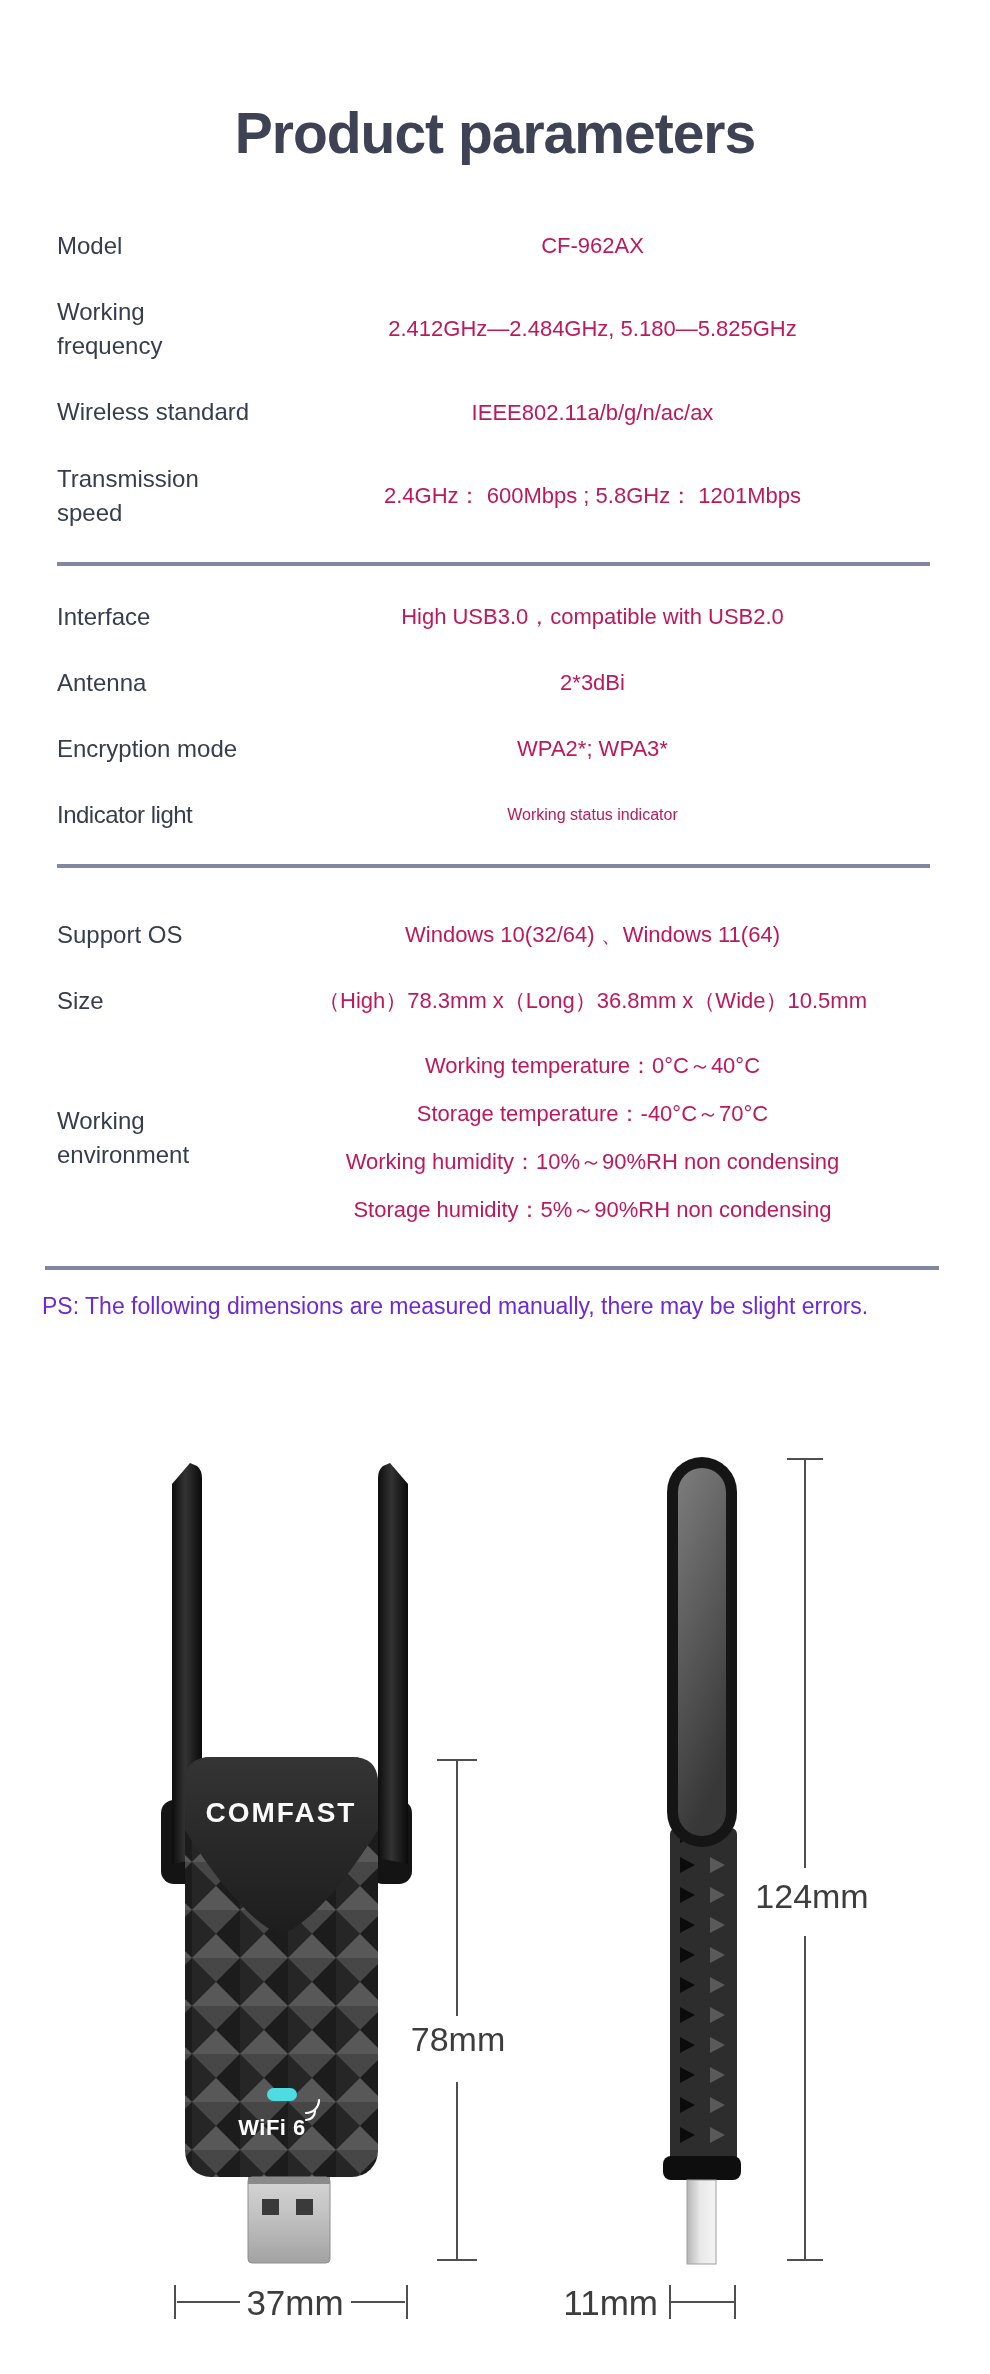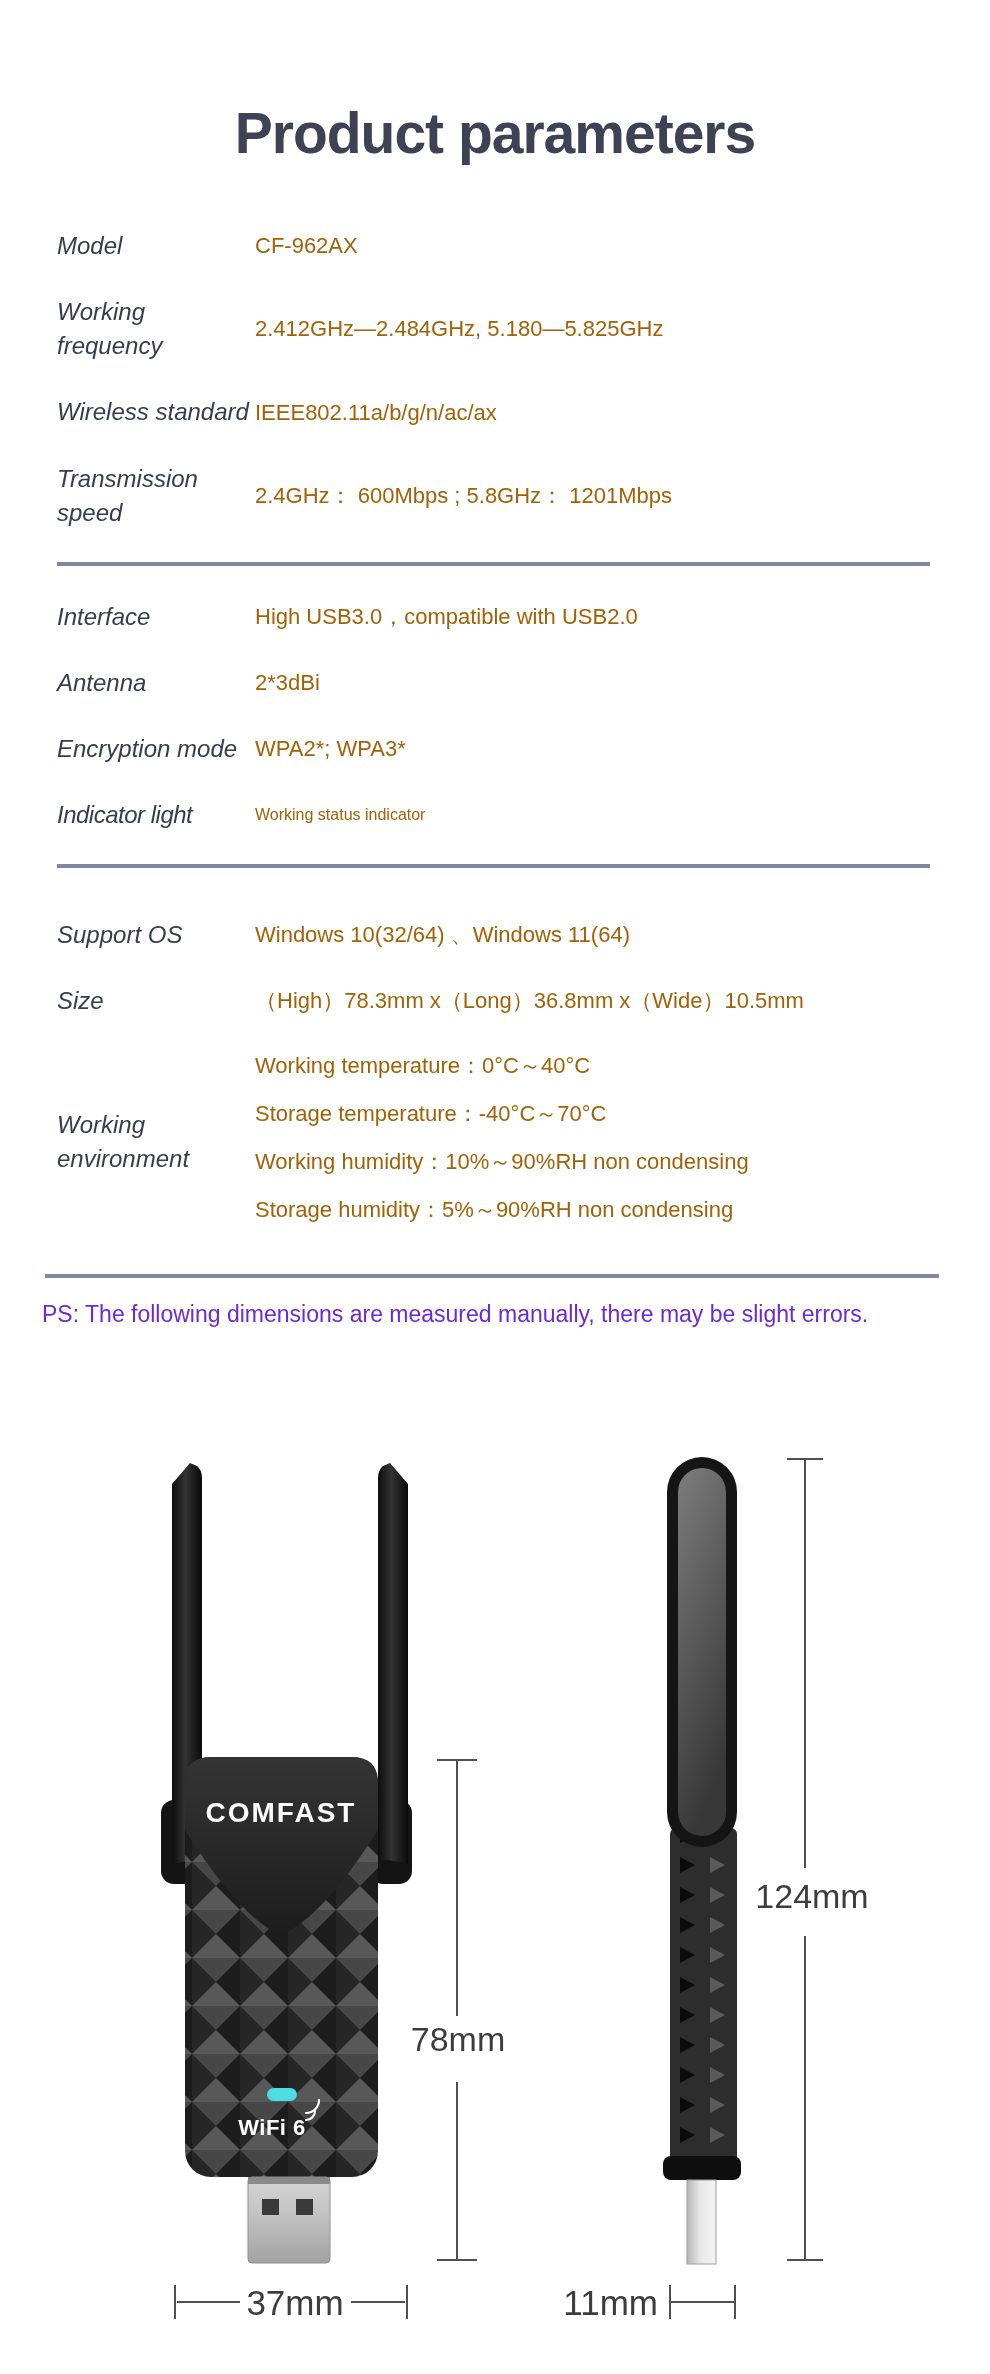--- a/index.html
+++ b/index.html
@@ -23,32 +23,32 @@
     color: #3e4254;
   }
   .spec-table { margin: 62px 60px 0 57px; }
   .spec-row { display: flex; align-items: center; margin-bottom: 32px; }
   .spec-label {
     flex: none;
     width: 198px;
     font-size: 24px;
     line-height: 1.42;
     color: #363d4e;
-    font-style: italic;
   }
   .spec-label.tight { letter-spacing: -0.5px; }
   .spec-value {
     flex: 1;
     font-size: 22px;
     line-height: 1.45;
-    color: #a16207;
+    color: #be185d;
+    text-align: center;
   }
   .spec-value.big { font-size: 16px; }
   .env-lines .env-line { margin-bottom: 16px; }
-  .env-lines .env-line:last-child { margin-bottom: 8px; }
+  .env-lines .env-line:last-child { margin-bottom: 0; }
   .divider { height: 4px; background: #7f88a0; margin: 10px 0 34px 0; }
   .divider.d2 { margin-top: 26px; margin-bottom: 50px; }
   .divider.d3 { margin-top: 40px; margin-bottom: 0; margin-left: -12px; width: calc(100% + 21px); }
   .ps-note {
     margin: 22px 40px 0 42px;
     font-size: 23px;
     line-height: 1.3;
     color: #6d28d9;
   }
   .diagram { position: absolute; top: 1430px; left: 0; width: 990px; height: 944px; }

